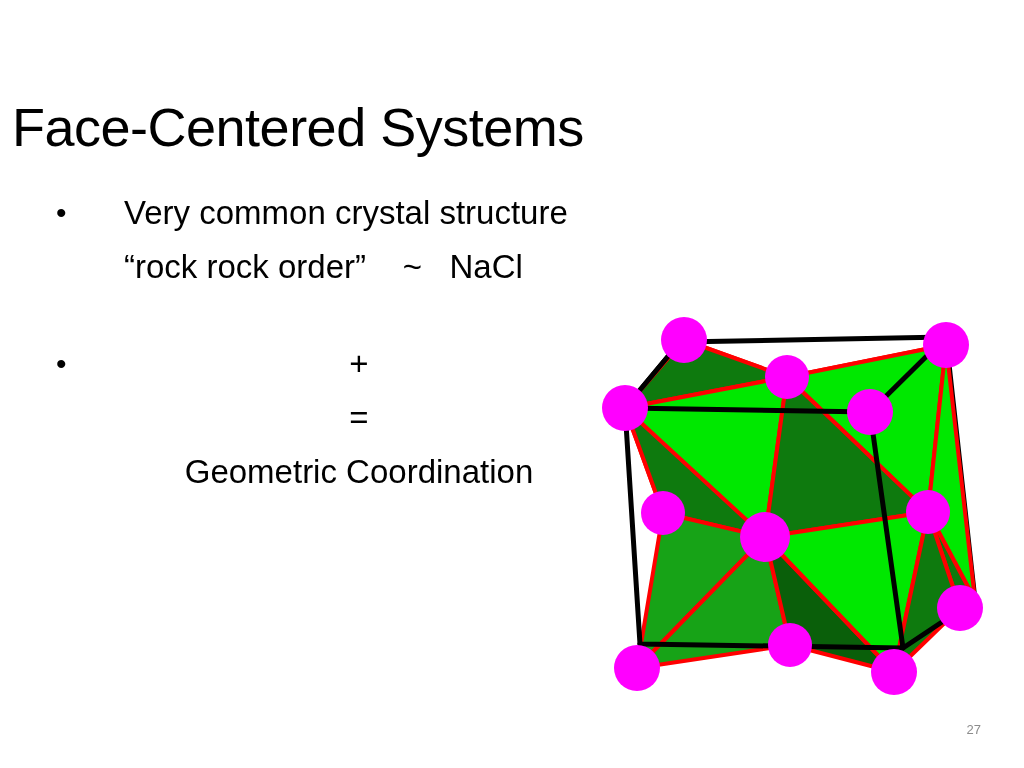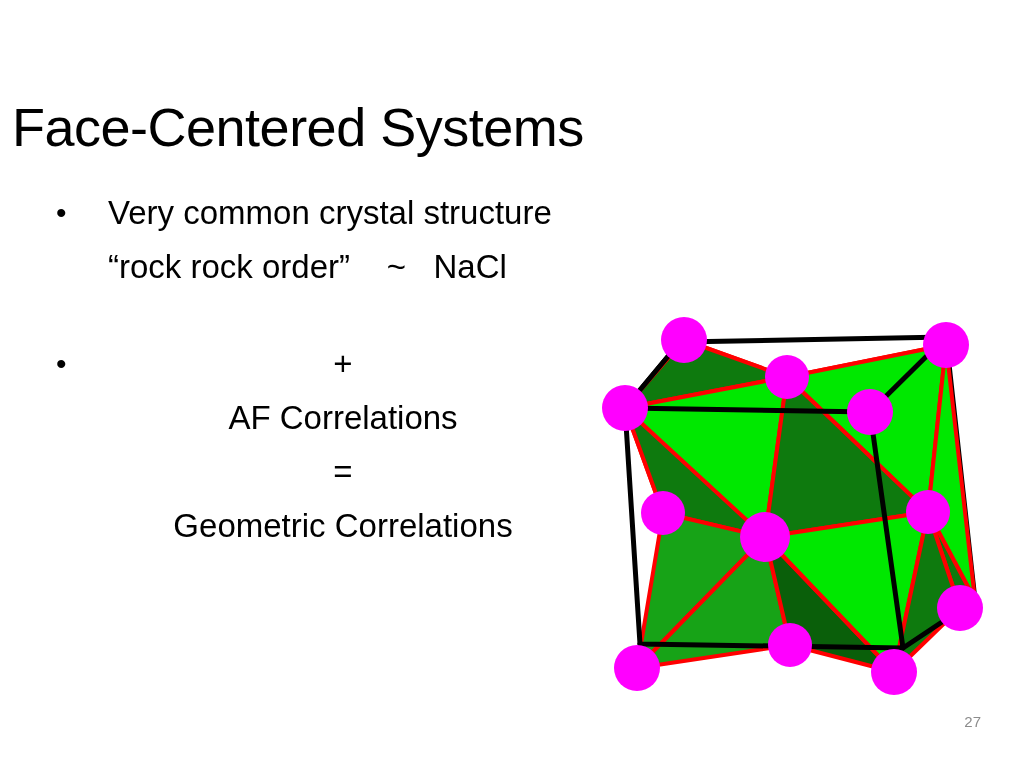--- a/index.html
+++ b/index.html
@@ -56,21 +56,21 @@
     position: absolute;
     left: 0;
     top: 0;
     width: 34px;
     font-size: 30px;
     line-height: 54px;
     text-align: left;
     color: #000000;
   }
   .bullet-block .lines {
-    margin-left: 52px;
+    margin-left: 68px;
   }
   .line {
     white-space: pre;
   }
   .line.center {
     text-align: center;
   }
   .line.indent-nacl {
     white-space: pre;
   }
@@ -78,22 +78,22 @@
     margin-top: 43px;
   }
   #block-2 .lines {
     width: 470px;
   }
 
   
   #page-number {
     position: absolute;
     right: 43px;
-    bottom: 36px;
-    font-size: 15px;
+    bottom: 28px;
+    font-size: 13px;
     color: #8c8c8c;
     line-height: 20px;
   }
 
   
   #figure {
     position: absolute;
     left: 594px;
     top: 300px;
     width: 400px;
@@ -119,23 +119,22 @@
       <div class="lines">
         <div class="line">Very common crystal structure</div>
         <div class="line indent-nacl">“rock rock order”    ~   NaCl</div>
       </div>
     </div>
 
     <div class="bullet-block" id="block-2">
       <span class="marker">•</span>
       <div class="lines">
         <div class="line center">+</div>
-        <div class="line center">AF Correlations</div>
         <div class="line center">=</div>
-        <div class="line center">Geometric Correlations</div>
+        <div class="line center">Geometric Coordination</div>
       </div>
     </div>
 
   </div>
 
   <div id="figure">
     <svg id="fcc-svg" viewBox="0 0 400 400" xmlns="http://www.w3.org/2000/svg">
       <g id="svg-root">
           <g>
             <polygon points="86,42 352,37 381,300 112,304" fill="none" stroke="#000000" stroke-width="5" stroke-linejoin="round"></polygon>

